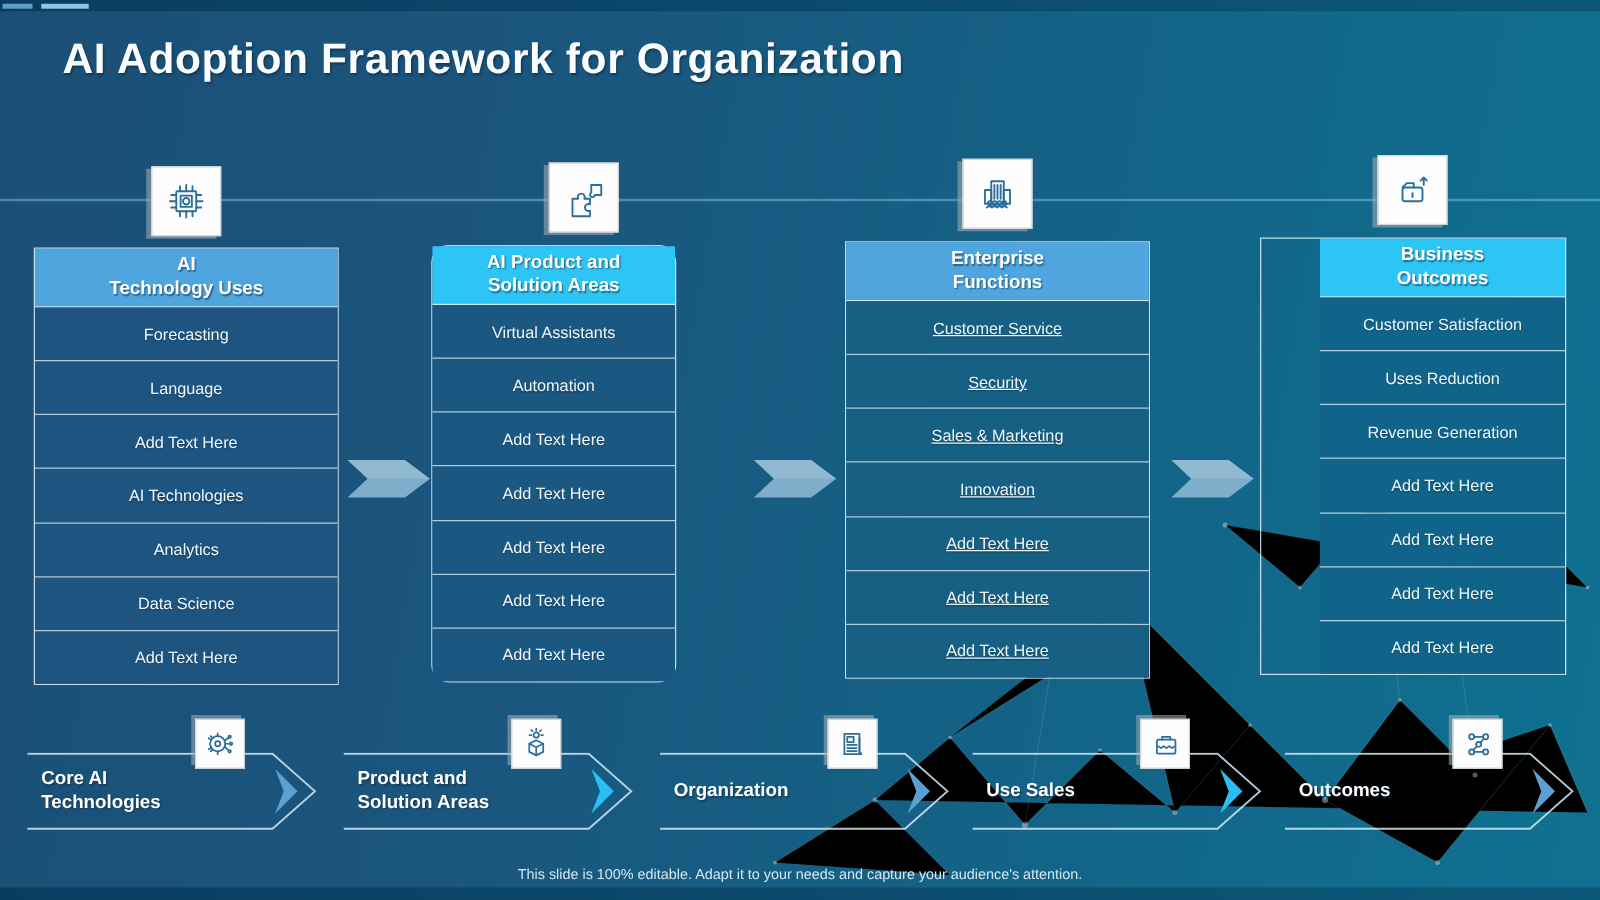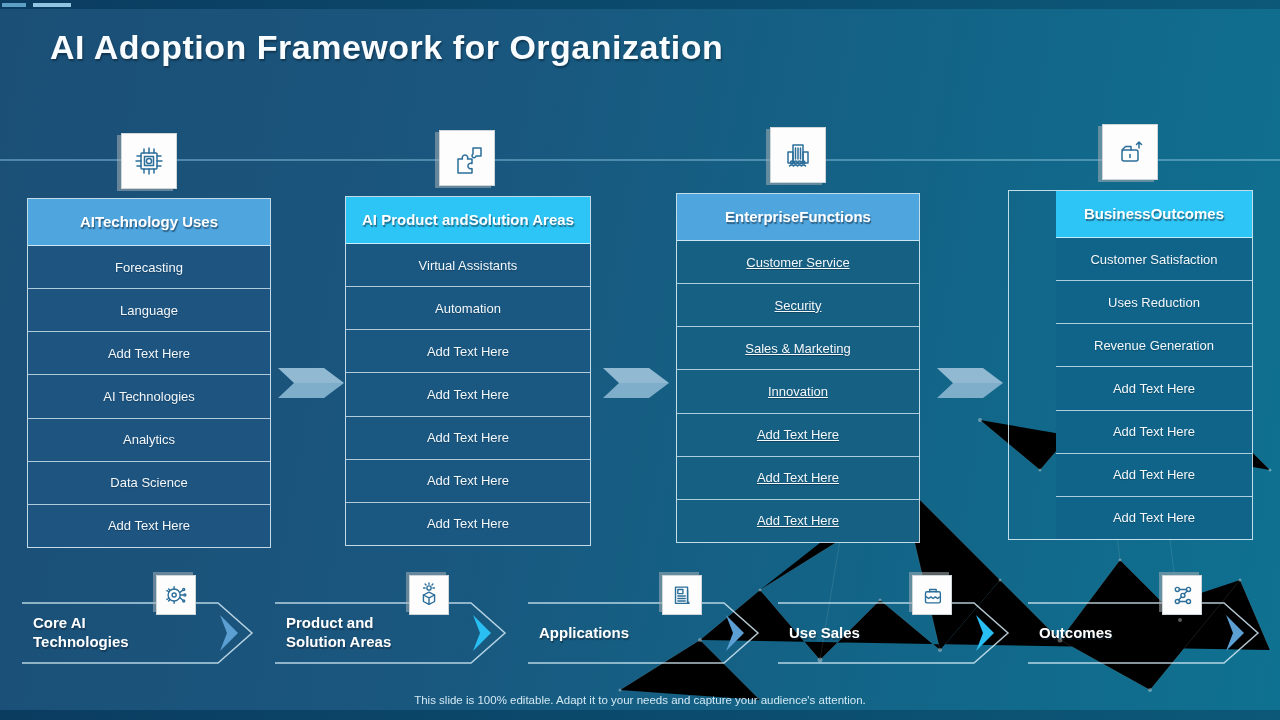--- a/index.html
+++ b/index.html
@@ -35,21 +35,21 @@
     text-shadow:1px 2px 2px rgba(0,0,0,0.35);
     margin-left:16px;
   }
 
   .constellation { position:absolute; left:0; top:0; pointer-events:none; }
 
   
   .col { position:absolute; display:flex; flex-direction:column; height:350px;
          border:1px solid rgba(225,242,250,0.85); }
   .col-header {
-    height:47px; display:flex; flex-direction:row; justify-content:center; align-items:center;
+    height:47px; display:flex; flex-direction:column; justify-content:center; align-items:center;
     font-size:15px; font-weight:bold; color:#FFFFFF; line-height:1.25;
     text-shadow:1px 1.5px 1px rgba(20,40,60,0.55);
     border-bottom:1px solid rgba(225,242,250,0.85);
   }
   .hdr-blue { background:#4FA5DE; }
   .hdr-cyan { background:#2CC5F5; }
   .col-body { flex:1; display:flex; flex-direction:column; }
   .col-row {
     flex:1; display:flex; align-items:center; justify-content:center;
     font-size:13px; color:#F2F8FC; text-shadow:0 1px 1px rgba(0,0,0,0.25);
@@ -169,21 +169,21 @@
   </div>
 
   <div class="col-icon-box" style="left:439px; top:130px;">
     <svg width="36" height="36" viewBox="0 0 36 36">
       <g class="icon-stroke">
         <path d="M9 19 h4.5 a2.8 2.8 0 1 1 5 0 H23 v4.5 a2.8 2.8 0 1 0 0 5 V33 H9 z"></path>
         <path d="M24 8 h8 v8 h-5 a2 2 0 1 1 -3 -2 z"></path>
       </g>
     </svg>
   </div>
-  <div class="col col-2" style="left:345px; top:196px; width:246px;">
+  <div class="col col-2" style="left:345px; top:196px; width:196px;border-radius:14px;">
     <div class="col-header hdr-cyan">
       <span>AI Product and</span>
       <span>Solution Areas</span>
     </div>
     <div class="col-body">
       <div class="col-row">Virtual Assistants</div>
       <div class="col-row">Automation</div>
       <div class="col-row">Add Text Here</div>
       <div class="col-row">Add Text Here</div>
       <div class="col-row">Add Text Here</div>
@@ -309,21 +309,21 @@
     <div class="step-icon-box">
       <svg width="26" height="26" viewBox="0 0 28 28">
         <g class="icon-stroke" stroke-width="1.3">
           <rect x="7" y="5.5" width="13" height="17.5"></rect>
           <path d="M20 23 h1.6 a1.4 1.4 0 0 0 -1.6 -1.4 V9"></path>
           <rect x="9.5" y="8" width="5.5" height="4.5"></rect>
           <path d="M9.5 15 h8 M9.5 17.7 h8 M9.5 20.4 h8"></path>
         </g>
       </svg>
     </div>
-    <div class="step-label">Applications</div>
+    <div class="step-label">Organization</div>
   </div>
 
   <div class="step" style="left:776px; top:602px;">
     <svg class="step-outline" width="236" height="62" viewBox="0 0 236 62">
       <path d="M2 1 H198 L232 31 L198 61 H2" stroke="rgba(210,233,244,0.85)" stroke-width="1.5" fill="none"></path>
       <polygon class="c-cyan" points="200,13 218,31 200,49 207,31"></polygon>
     </svg>
     <div class="step-icon-box">
       <svg width="26" height="26" viewBox="0 0 28 28">
         <g class="icon-stroke" stroke-width="1.3">

